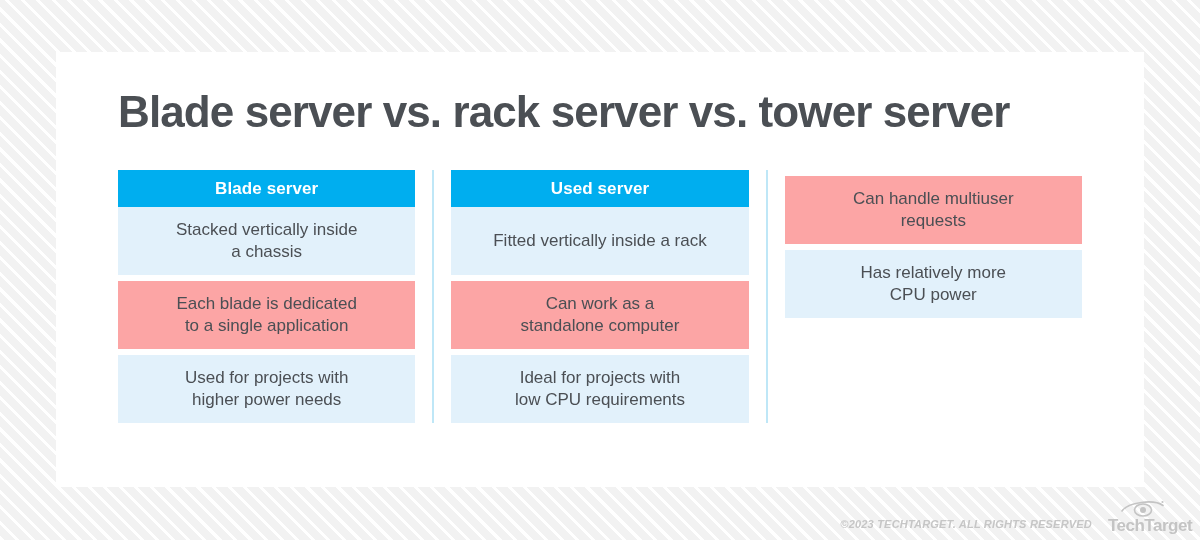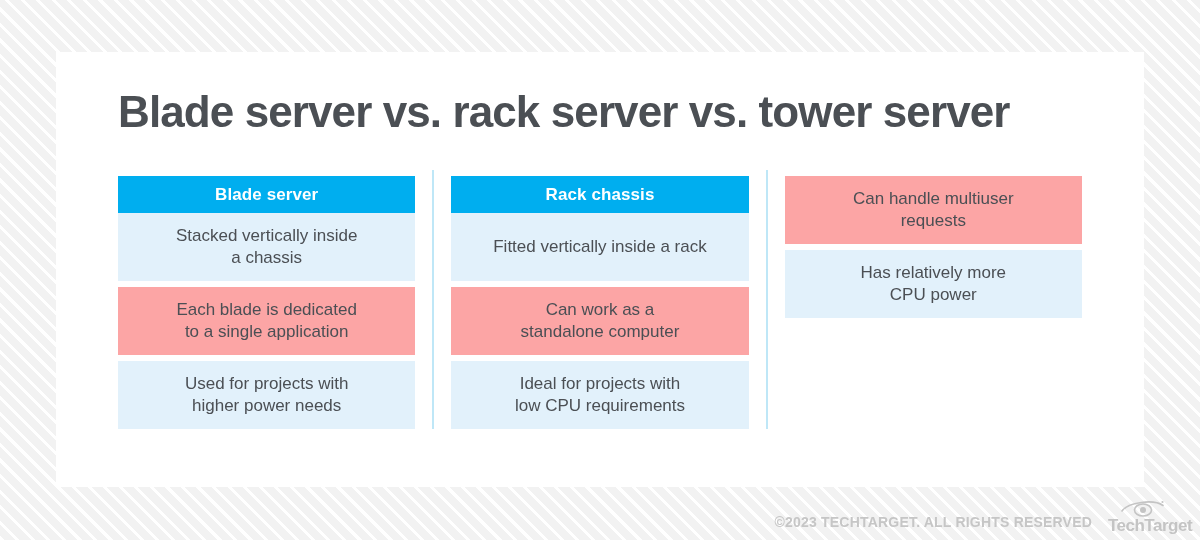--- a/index.html
+++ b/index.html
@@ -85,21 +85,20 @@
 
   .col-header {
     background: #00AEEF;
     color: #ffffff;
     font-size: 17px;
     font-weight: bold;
     text-align: center;
     height: 37px;
     line-height: 37px;
     letter-spacing: 0.1px;
-    margin-top: 6px;
   }
 
   .cell {
     height: 68px;
     display: flex;
     align-items: center;
     justify-content: center;
     text-align: center;
     font-size: 17px;
     color: #4b4f54;
@@ -125,26 +124,27 @@
   .footer {
     position: absolute;
     right: 14px;
     bottom: 6px;
     display: flex;
     align-items: flex-end;
     gap: 8px;
   }
 
   .copyright {
-    font-size: 14px;
+    font-size: 11px;
     color: #c6c6c6;
     letter-spacing: 0.2px;
     font-weight: bold;
     padding-bottom: 4px;
     white-space: nowrap;
+    font-style: italic;
   }
 
   .tt-logo {
     display: flex;
     flex-direction: column;
     align-items: center;
     width: 86px;
   }
 
   .tt-eye {
@@ -182,21 +182,21 @@
         <div class="cell plain">Each blade is dedicated
 to a single application</div>
         <div class="row-spacer"></div>
         <div class="cell shaded">Used for projects with
 higher power needs</div>
       </div>
 
       <div class="col-gap"></div>
 
       <div class="column">
-        <div class="col-header">Rack chassis</div>
+        <div class="col-header">Used server</div>
         <div class="cell shaded">Fitted vertically inside a rack</div>
         <div class="row-spacer"></div>
         <div class="cell plain">Can work as a
 standalone computer</div>
         <div class="row-spacer"></div>
         <div class="cell shaded">Ideal for projects with
 low CPU requirements</div>
       </div>
 
       <div class="col-gap"></div>

